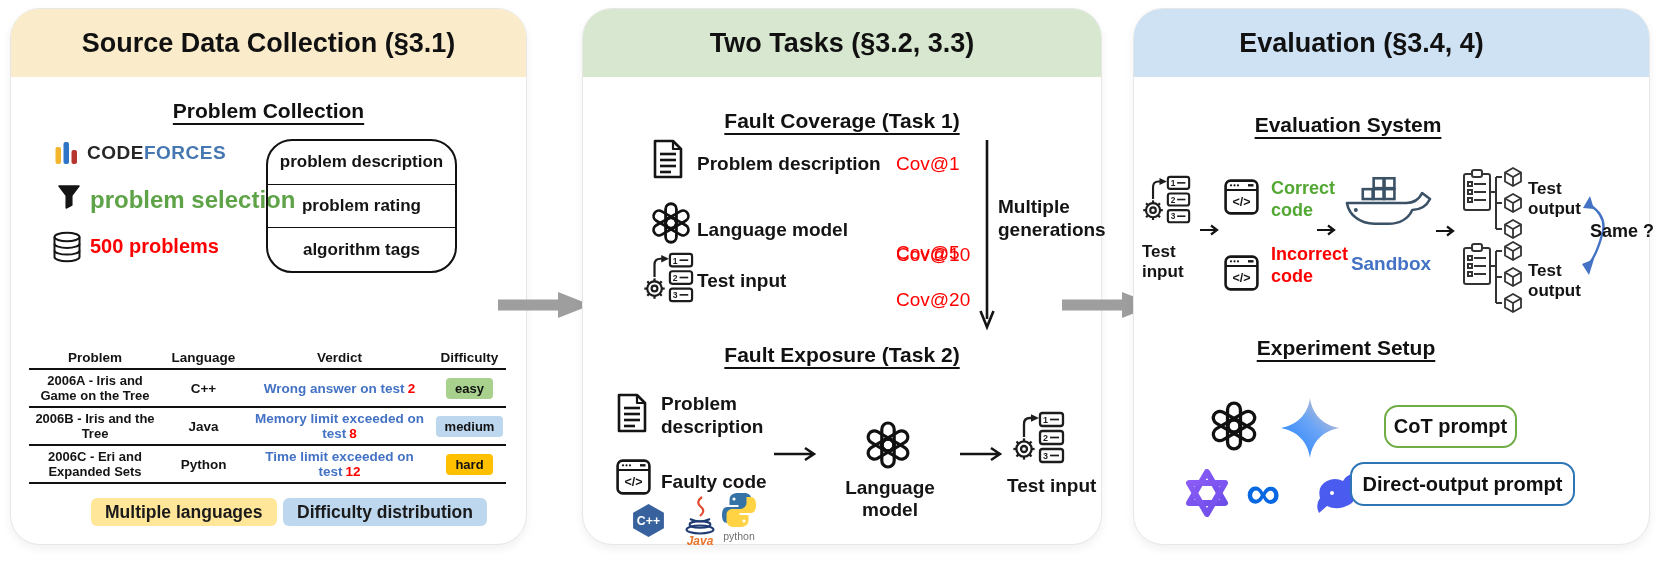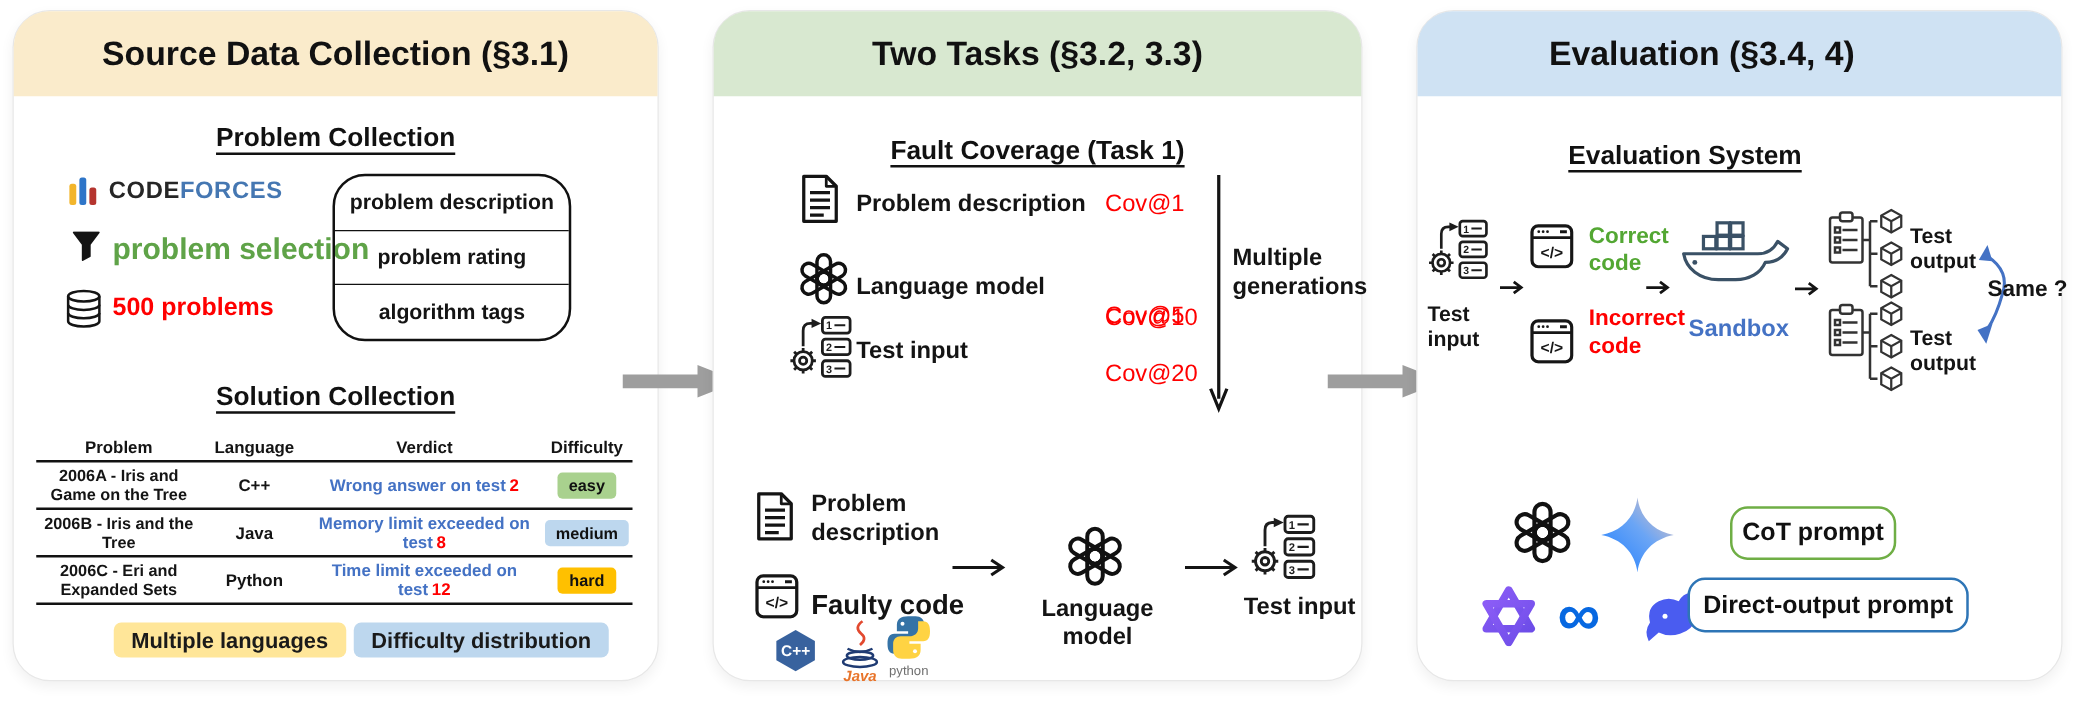--- a/index.html
+++ b/index.html
@@ -4,21 +4,21 @@
 <style>
   * { margin:0; padding:0; box-sizing:border-box; }
   body { background:#fff; }
   .stage { position:relative; width:1660px; height:561px; background:#fff;
            font-family:"Liberation Sans", sans-serif; color:#141414; overflow:hidden; }
   .abs { position:absolute; }
   .panel { position:absolute; top:8px; height:537px; background:#fff;
            border:1.5px solid #e7e7e7; border-radius:30px;
            box-shadow:0 4px 10px rgba(0,0,0,.06); }
   #panel-source { left:10px;  width:517px; }
-  #panel-tasks  { left:570px; width:520px; }
+  #panel-tasks  { left:582px; width:520px; }
   #panel-eval   { left:1133px; width:517px; }
   .panel-header { position:absolute; top:0; left:0; right:0; height:68px;
                   border-radius:28px 28px 0 0; display:flex; align-items:center;
                   justify-content:center; font-size:27px; font-weight:700; color:#111; }
   #panel-source .panel-header { background:var(--c-panel-yellow,#FAEBCB); }
   #panel-tasks  .panel-header { background:var(--c-panel-green,#D8E8D0); }
   #panel-eval   .panel-header { background:var(--c-panel-blue,#CFE2F3); }
   .sec-heading { position:absolute; font-weight:700; font-size:21px; color:#111;
                  text-decoration:underline; text-decoration-thickness:2px;
                  text-underline-offset:5px; white-space:nowrap; }
@@ -109,21 +109,20 @@
       </g>
     </svg>
     <div class="abs red-lbl nowrap" style="left:79px; top:226px;">500 problems</div>
 
     <div class="attr-box">
       <div class="attr-cell">problem description</div>
       <div class="attr-cell">problem rating</div>
       <div class="attr-cell">algorithm tags</div>
     </div>
 
-    <div class="sec-heading centered" style="top:297px;">Solution Collection</div>
 
     <div class="sc-table">
       <div class="t-row t-head">
         <div>Problem</div>
         <div>Language</div>
         <div>Verdict</div>
         <div>Difficulty</div>
       </div>
       <div class="t-row">
         <div class="c-prob">2006A - Iris and Game on the Tree</div>
@@ -227,20 +226,21 @@
       </g>
     </svg>
     <div class="lbl nowrap" style="left:114px; top:261px; font-size:19px;">Test input</div>
     <div class="cov" style="left:313px; top:280px;">Cov@20</div>
 
     <svg class="abs" style="left:395px; top:130px;" width="18" height="196" viewBox="0 0 18 196">
       <path d="M9 1 V180 M2.5 172 L9 188 L15.5 172" fill="none" stroke="#141414" stroke-width="2.6"></path>
     </svg>
     <div class="lbl two-line" style="left:415px; top:187px; width:114px; font-size:19px;">Multiple generations</div>
 
+    <div class="sec-heading centered" style="top:334px;">Fault Exposure (Task 2)</div>
 
     <svg class="abs" style="left:32px; top:384px;" width="34" height="40" viewBox="0 0 34 40">
       <g fill="none" stroke="#141414" stroke-width="2.6" stroke-linejoin="round">
         <path d="M4 2 h18 l8 8 v28 h-26 z"></path>
           <path d="M22 2 v8 h8" stroke-width="2.2"></path>
         <line x1="9" y1="15" x2="25" y2="15"></line>
           <line x1="9" y1="21" x2="25" y2="21"></line>
         <line x1="9" y1="27" x2="25" y2="27"></line>
           <line x1="9" y1="33" x2="20" y2="33"></line>
       </g>
@@ -249,21 +249,21 @@
 
     <svg class="abs" style="left:32px; top:450px;" width="37" height="36" viewBox="0 0 35 36">
       <rect x="1.6" y="1.6" width="31.8" height="32.8" rx="5" fill="none" stroke="#161616" stroke-width="2.6"></rect>
       <line x1="1.6" y1="11" x2="33.4" y2="11" stroke="#161616" stroke-width="2.2"></line>
       <circle cx="7" cy="6.3" r="1.1" fill="#161616"></circle>
         <circle cx="10.5" cy="6.3" r="1.1" fill="#161616"></circle>
       <circle cx="14" cy="6.3" r="1.1" fill="#161616"></circle>
       <line x1="24" y1="6.3" x2="29.5" y2="6.3" stroke="#161616" stroke-width="2.4"></line>
       <text x="17.5" y="27" text-anchor="middle" font-size="12.5" font-weight="700" fill="#161616">&lt;/&gt;</text>
     </svg>
-    <div class="lbl nowrap" style="left:78px; top:462px; font-size:22px;">Faulty code</div>
+    <div class="lbl nowrap" style="left:78px; top:462px; font-size:19px;">Faulty code</div>
 
     <svg class="abs" style="left:47px; top:494px;" width="37" height="35" viewBox="0 0 36 34">
       <polygon points="18,1 33,9.5 33,24.5 18,33 3,24.5 3,9.5" fill="#38629E"></polygon>
       <text x="18" y="21.5" text-anchor="middle" font-size="12" font-weight="700" fill="#fff">C++</text>
     </svg>
     <svg class="abs" style="left:100px; top:486px;" width="34" height="52" viewBox="0 0 34 52">
       <path d="M19 2 q-7 5 -1 10 q5 4 -1 9" fill="none" stroke="#E2492F" stroke-width="2.2"></path>
       <g fill="none" stroke="#1F3B73" stroke-width="2">
         <path d="M7 24 q10 5 20 0"></path>
         <ellipse cx="17" cy="29.5" rx="10.5" ry="3.2"></ellipse>
@@ -484,20 +484,21 @@
     </svg>
     <div class="lbl two-line" style="left:394px; top:252px; width:62px; font-size:17px;">Test output</div>
 
     <svg class="abs" style="left:447px; top:184px;" width="32" height="84" viewBox="0 0 32 84">
       <path d="M9 12 q18 12 12 30 q-5 18 -12 28" fill="none" stroke="#4472C4" stroke-width="2.4"></path>
       <polygon points="2,15 13,16 9,3" fill="#4472C4"></polygon>
       <polygon points="1,71 13,66 8,82" fill="#4472C4"></polygon>
     </svg>
     <div class="lbl nowrap" style="left:456px; top:212px; font-size:18px;">Same ?</div>
 
+    <div class="sec-heading" style="left:212px; top:327px; transform:translateX(-50%);">Experiment Setup</div>
 
     <svg class="abs" style="left:75px; top:392px;" width="50" height="50" viewBox="0 0 48 48">
       <g fill="none" stroke="#111" stroke-width="3.2">
         <rect x="17.8" y="2" width="12.4" height="28" rx="6.2"></rect>
         <g transform="rotate(60 24 24)">
             <rect x="17.8" y="2" width="12.4" height="28" rx="6.2"></rect>
           </g>
         <g transform="rotate(120 24 24)">
             <rect x="17.8" y="2" width="12.4" height="28" rx="6.2"></rect>
           </g>

